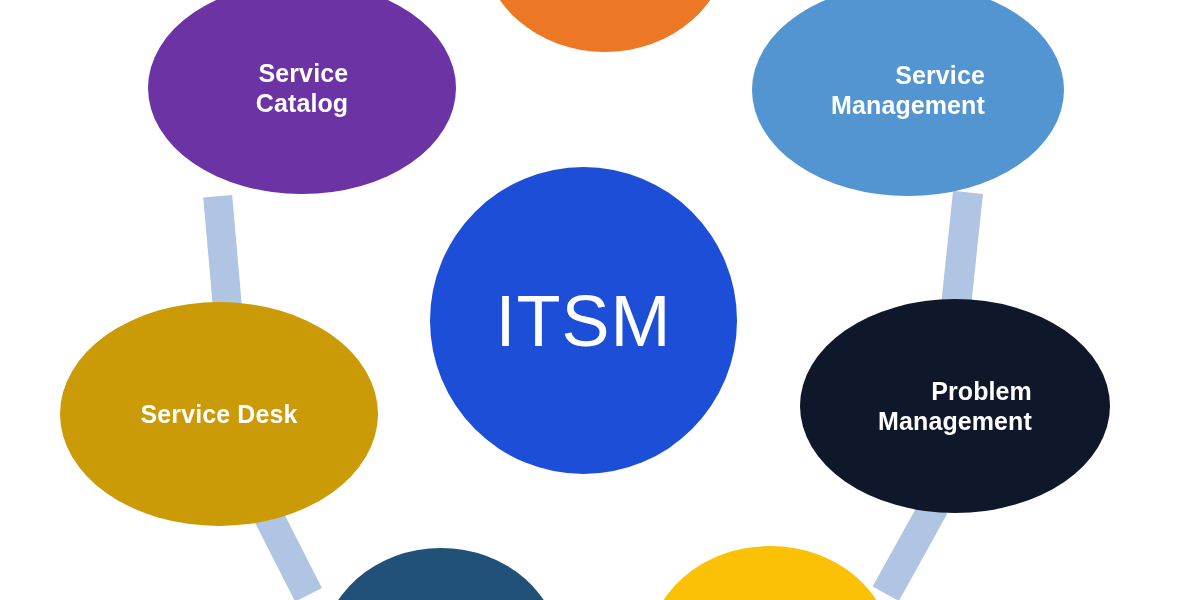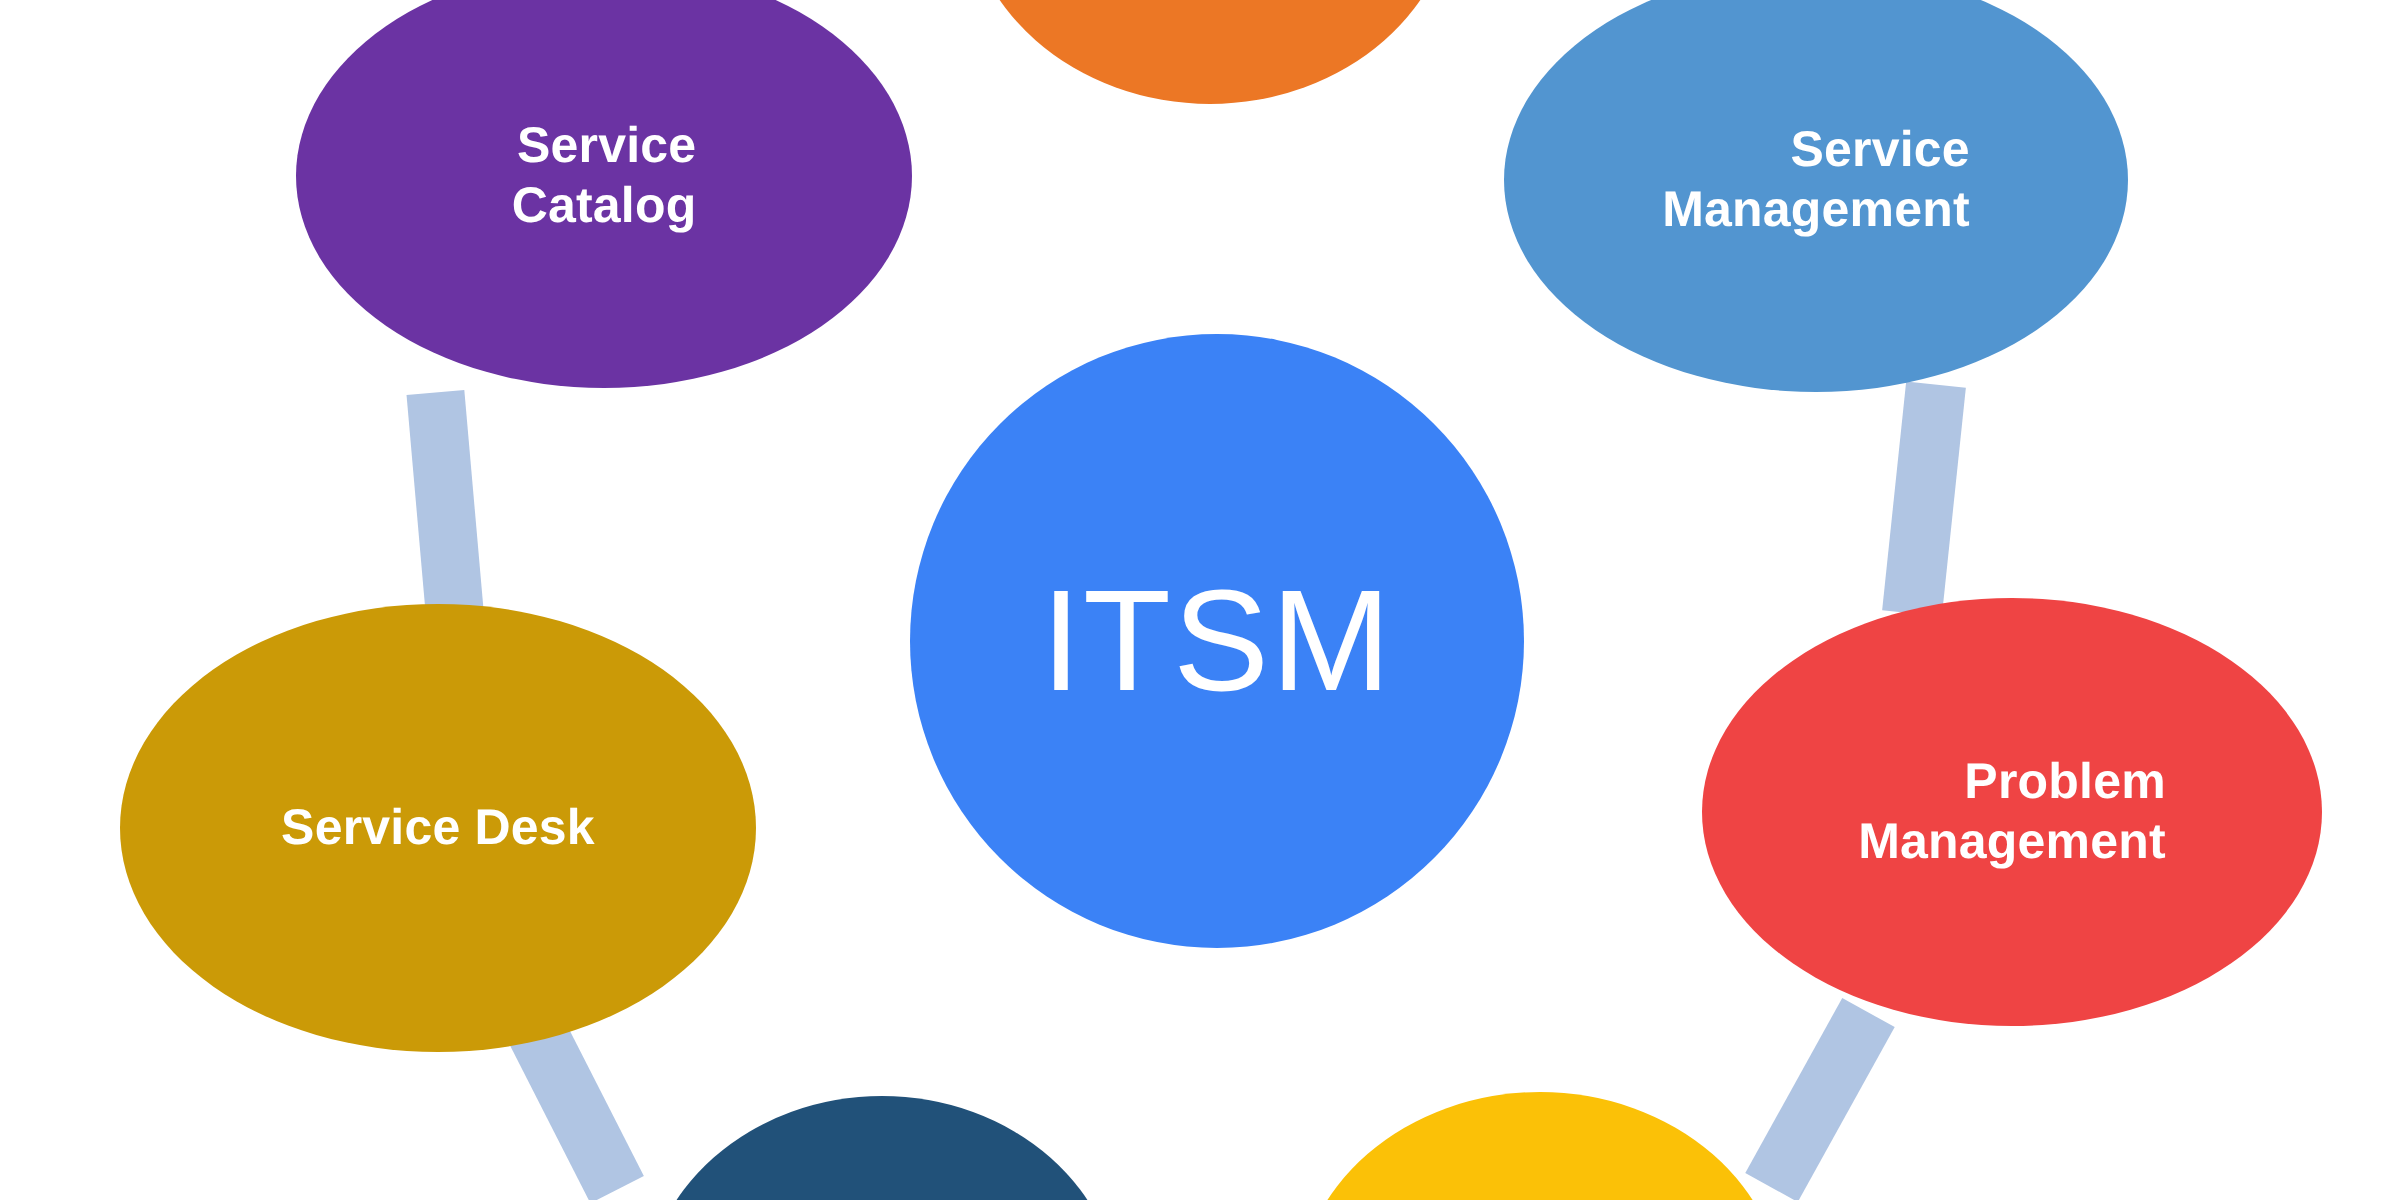--- a/index.html
+++ b/index.html
@@ -73,34 +73,34 @@
 
   <div class="node" id="node-orange" style="left:482px; top:-164px; width:246px; height:216px; background:#ec7725;">
     <span class="node-label"></span>
   </div>
 
   <div class="node" id="node-change-management" style="left:752px; top:-16px; width:312px; height:212px; background:#5295d0;">
     <span class="node-label">Service
 Management</span>
   </div>
 
-  <div class="node" id="node-problem-management" style="left:851px; top:299px; width:310px; height:214px; background:#ef4444;">
+  <div class="node" id="node-problem-management" style="left:800px; top:299px; width:310px; height:214px; background:#0f172a;">
     <span class="node-label">Problem
 Management</span>
   </div>
 
   <div class="node" id="node-yellow" style="left:648px; top:546px; width:244px; height:212px; background:#fbc107;">
     <span class="node-label"></span>
   </div>
 
   <div class="node" id="node-navy" style="left:322px; top:548px; width:238px; height:210px; background:#215179;">
     <span class="node-label"></span>
   </div>
 
   <div class="node" id="node-service-desk" style="left:60px; top:302px; width:318px; height:224px; background:#cb9a07;">
     <span class="node-label">Service Desk</span>
   </div>
 
-  <div class="node" id="node-center" style="left:455px; top:167px; width:307px; height:307px; background:#3b82f6;">
+  <div class="node" id="node-center" style="left:430px; top:167px; width:307px; height:307px; background:#1d4ed8;">
     <span class="node-label">ITSM</span>
   </div>
 
 </div>
 
 </body></html>

